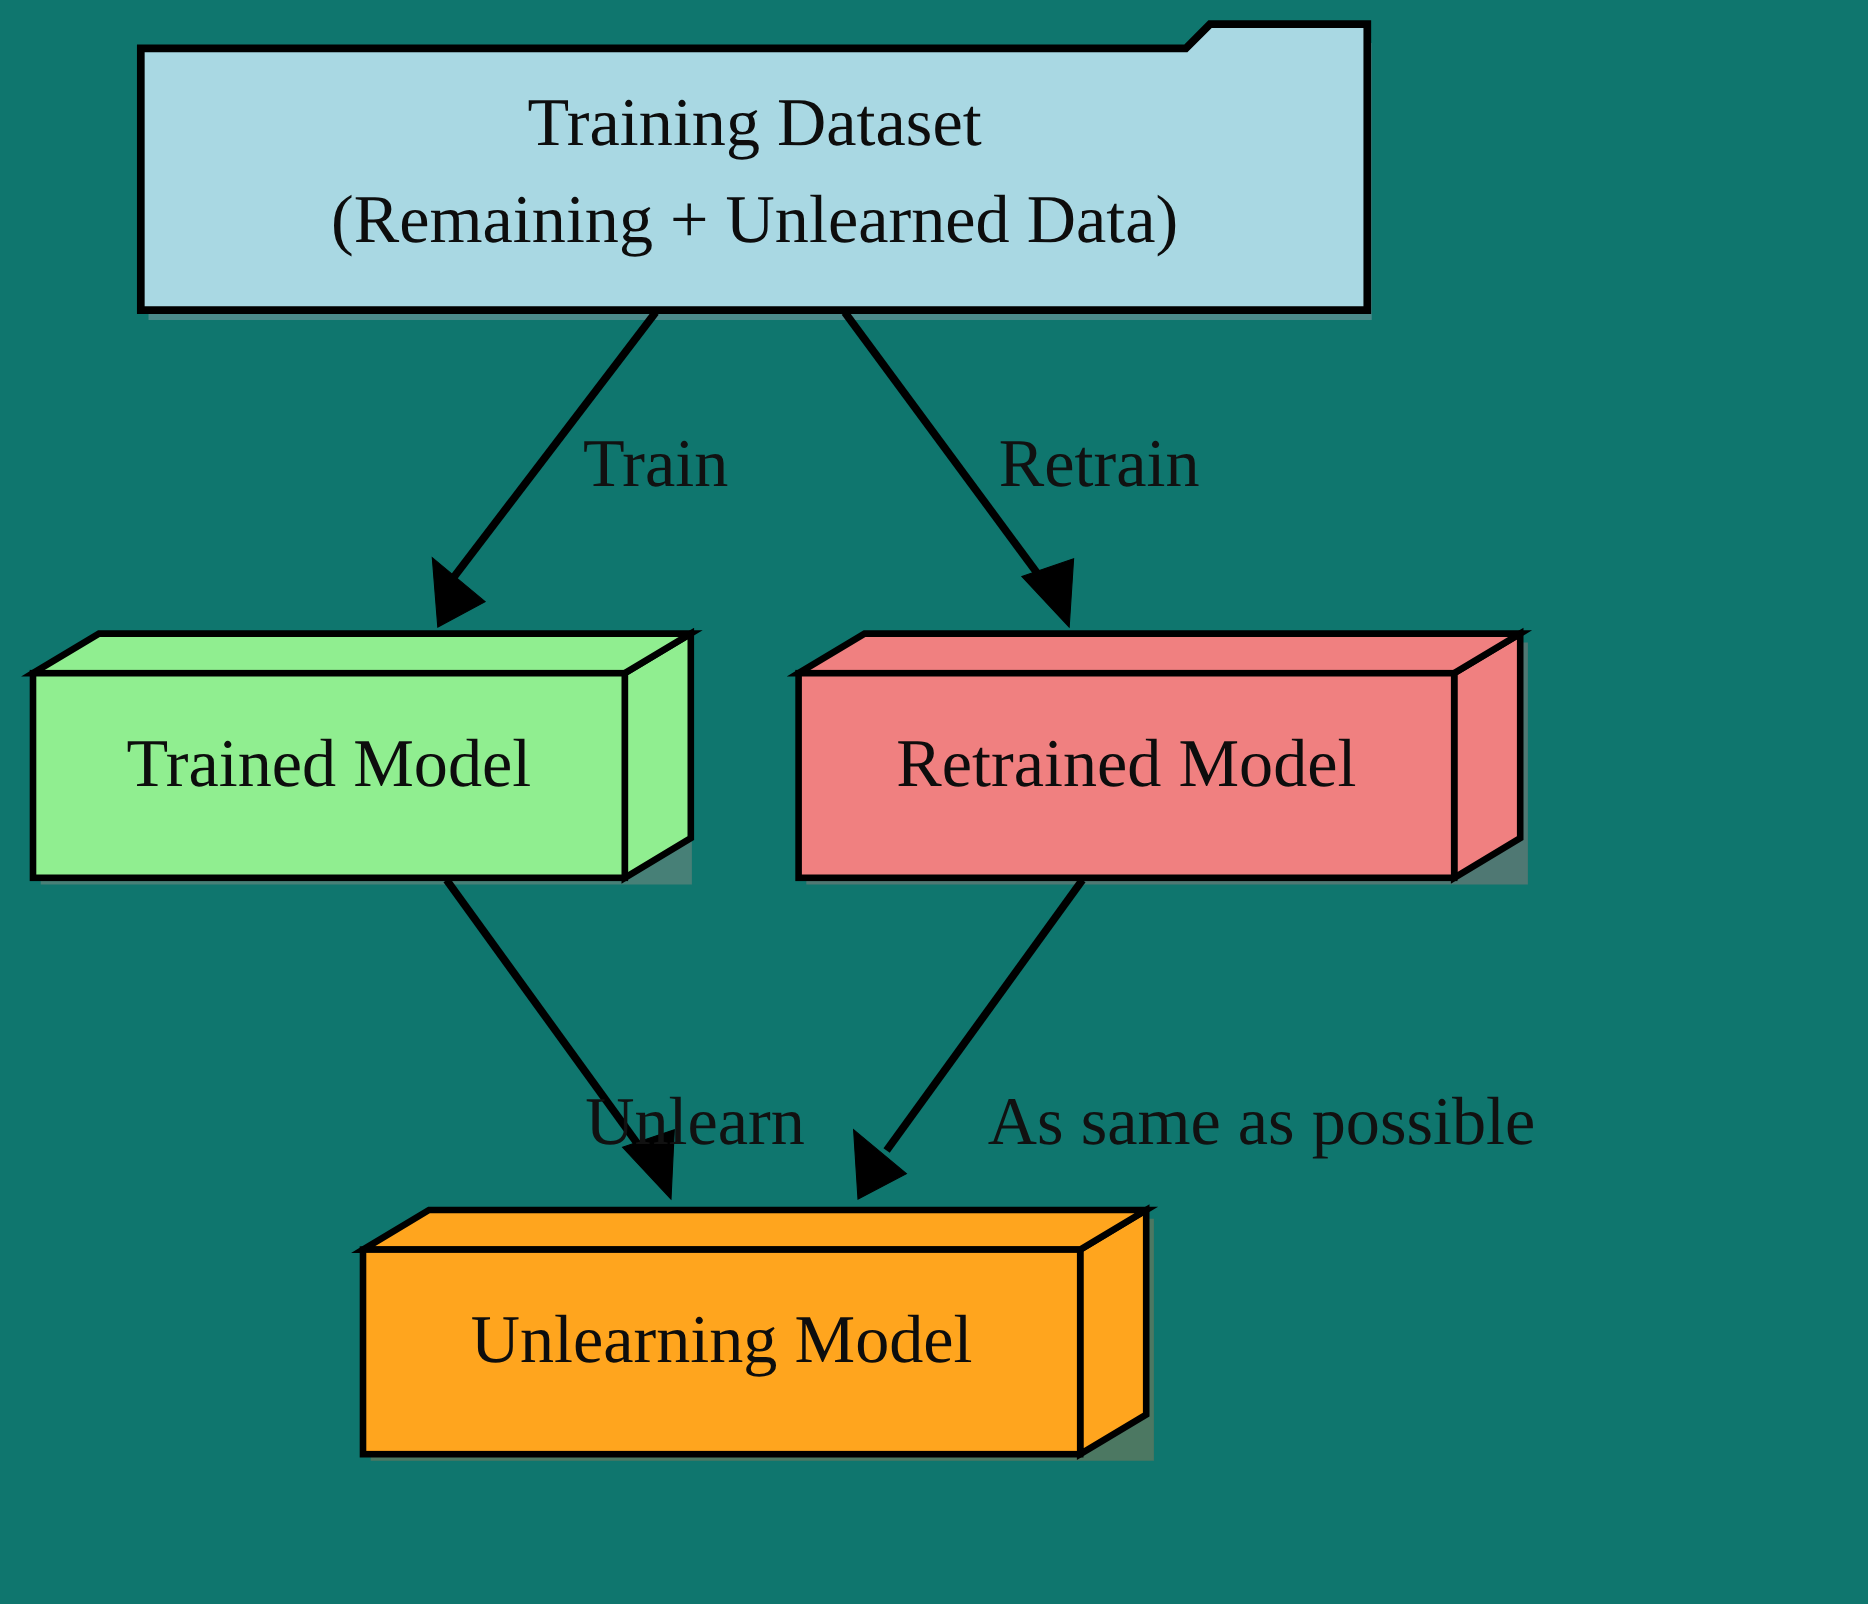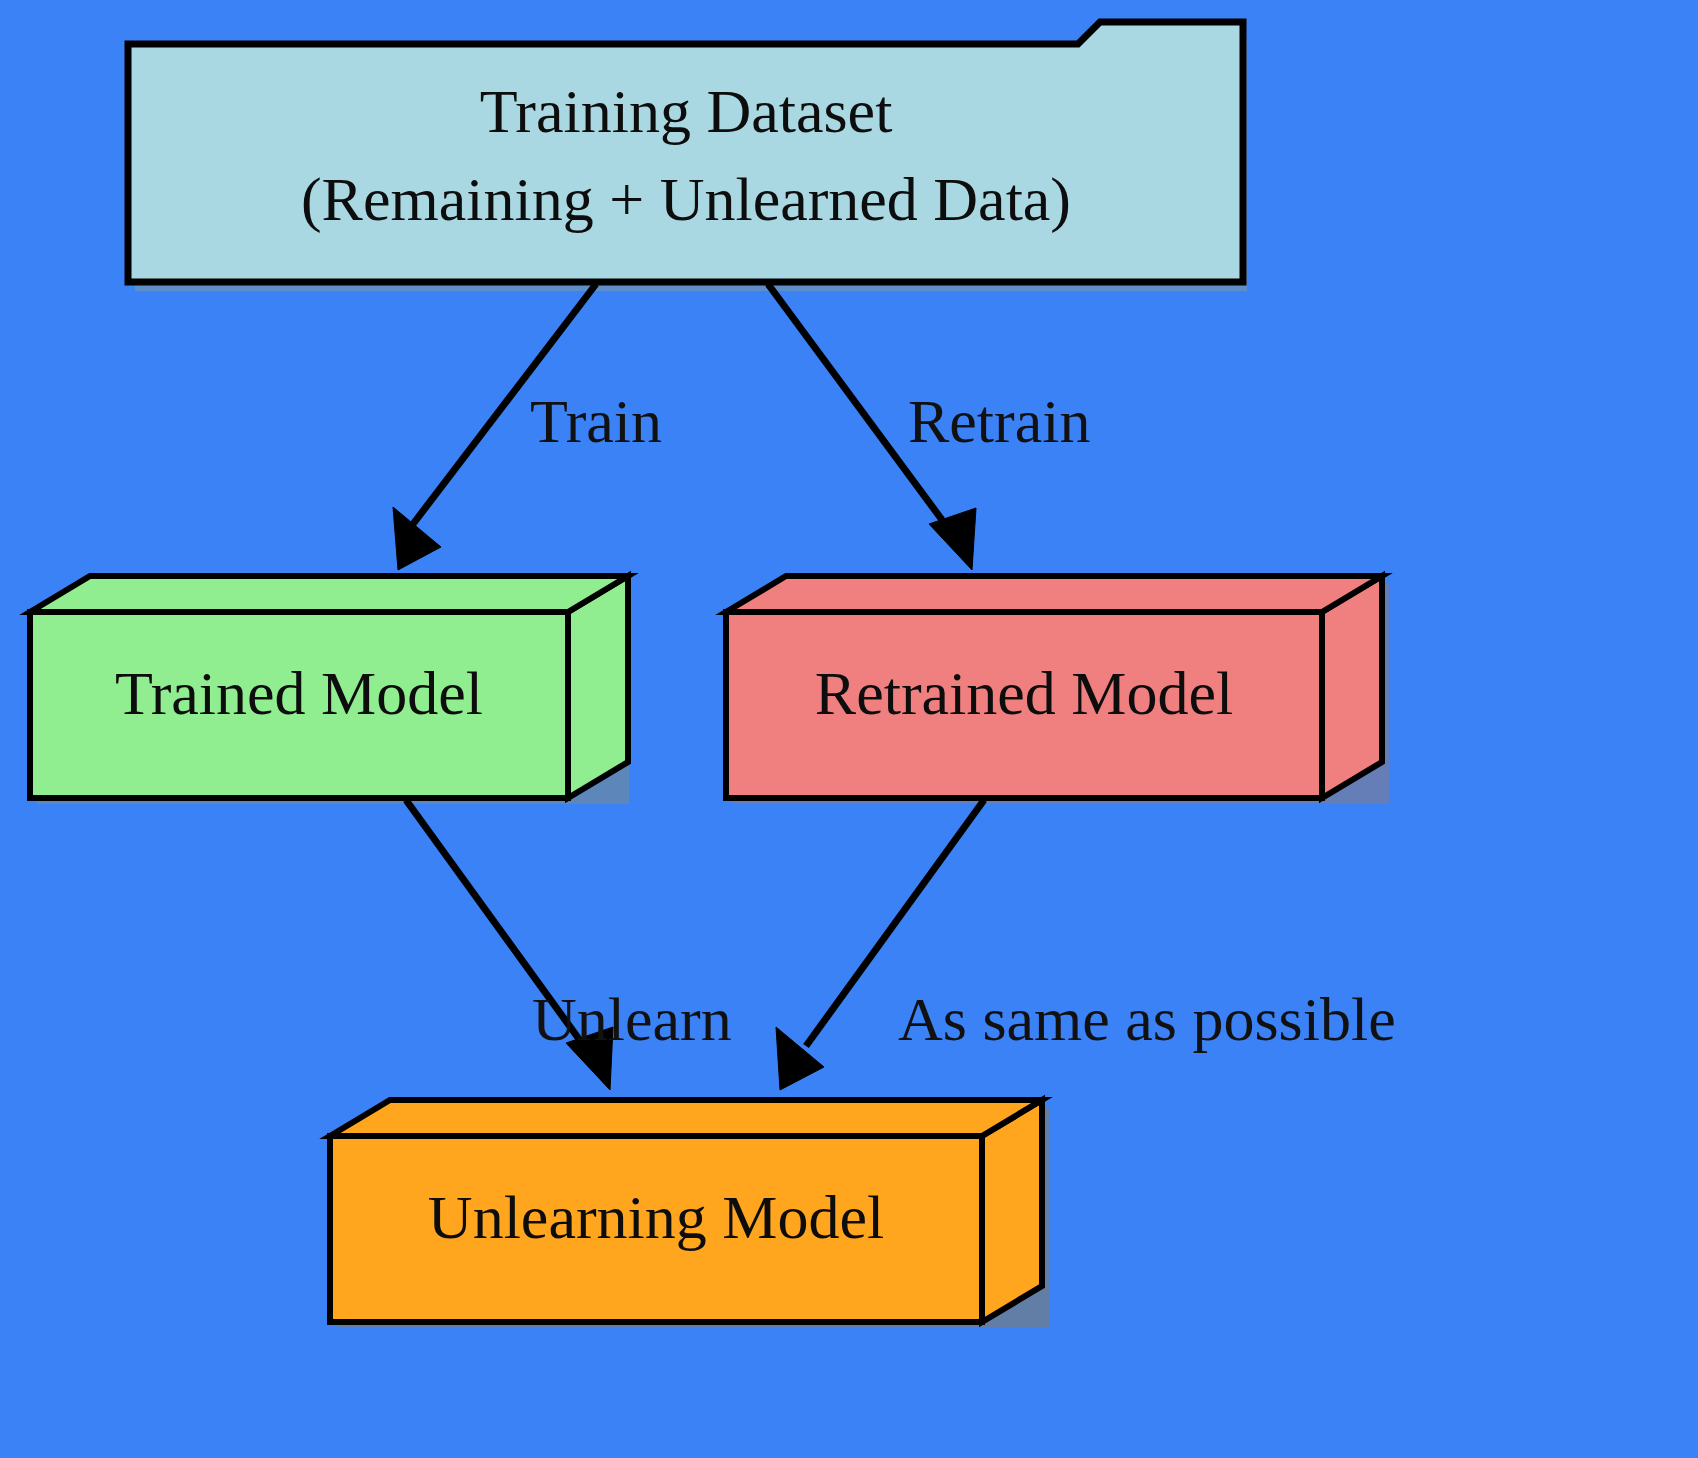--- a/index.html
+++ b/index.html
@@ -7,21 +7,21 @@
     padding: 0;
     background: #ffffff;
   }
   body {
     font-family: "Liberation Serif", "DejaVu Serif", serif;
   }
   #canvas {
     position: relative;
     width: 1698px;
     height: 1458px;
-    background: #3b82f6;
+    background: #0f766e;
     overflow: hidden;
   }
   #diagram-svg {
     position: absolute;
     left: 0;
     top: 0;
     width: 1698px;
     height: 1458px;
   }
   .node-label {

